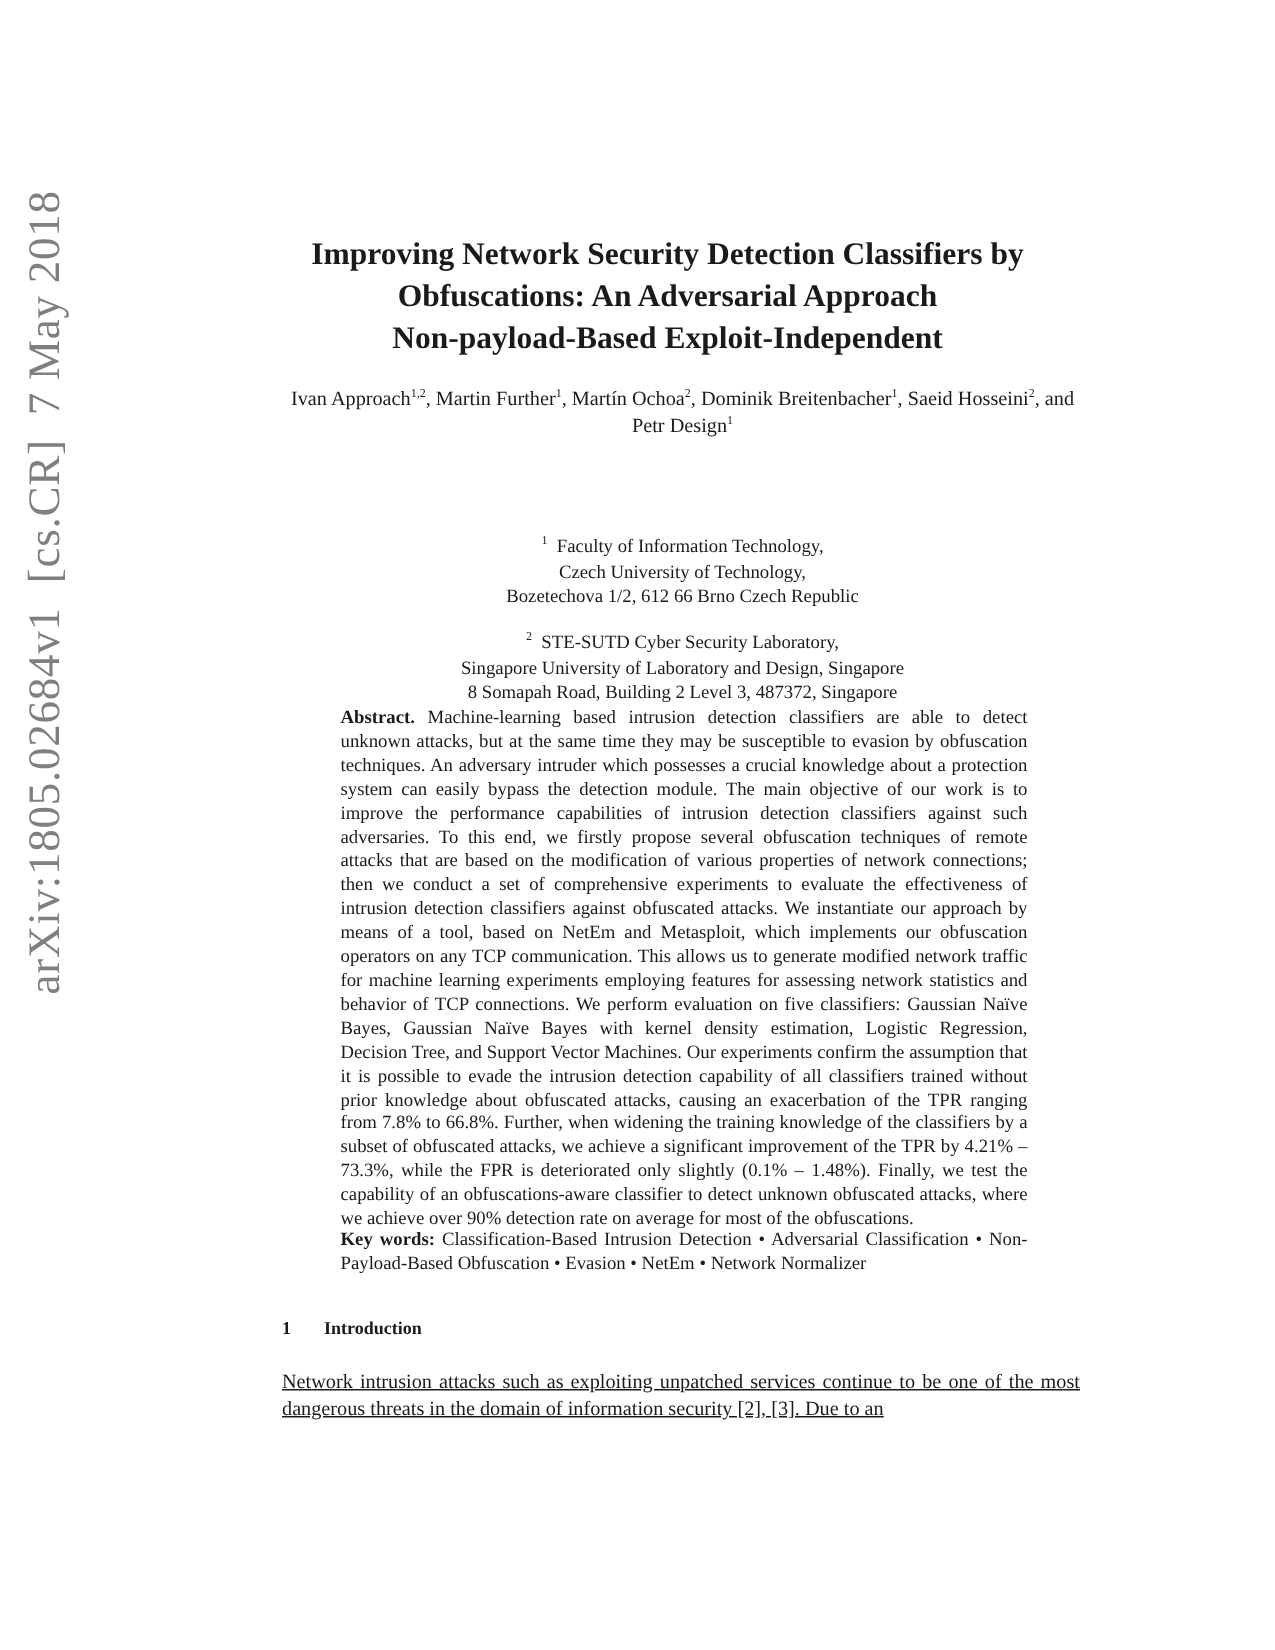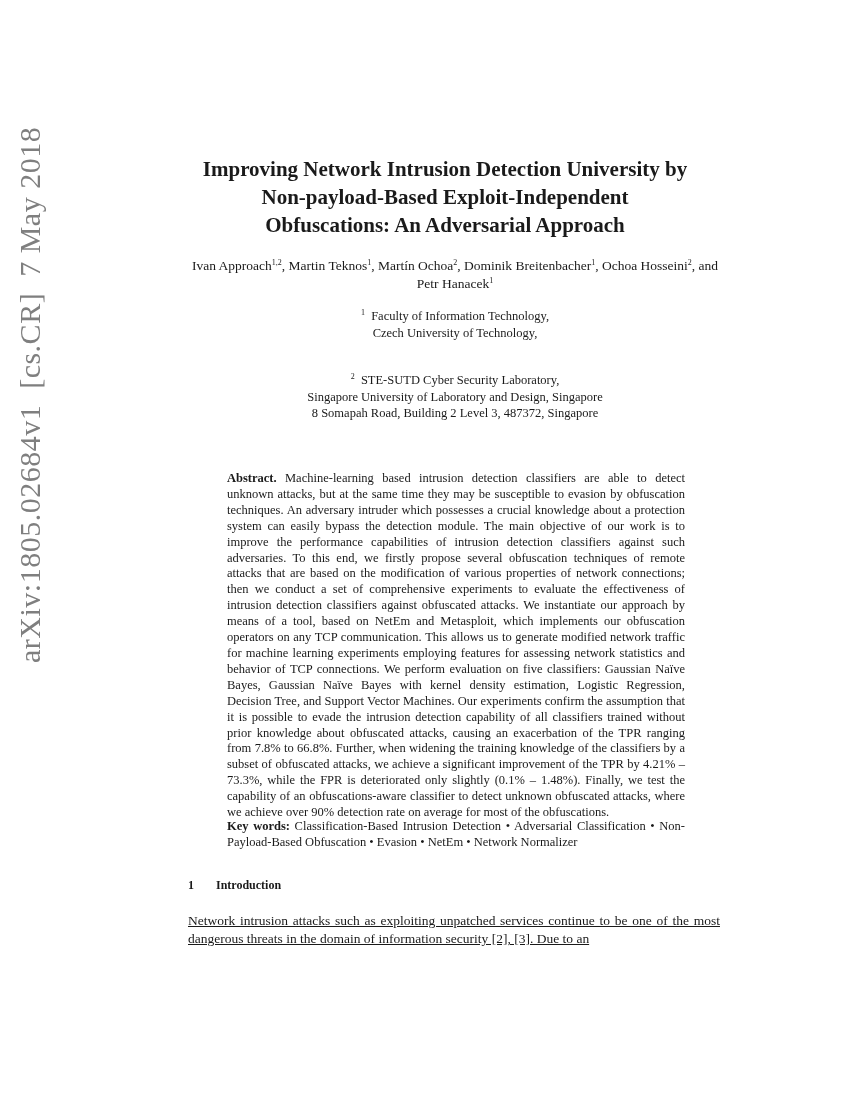--- a/index.html
+++ b/index.html
@@ -17,21 +17,21 @@
   .title {
     position: absolute; left: 150px; width: 590px; top: 155px;
     text-align: center; font-weight: bold; font-size: 21px; line-height: 28px;
   }
   .authors {
     position: absolute; left: 185px; width: 540px; top: 257px;
     text-align: center; font-size: 13.5px; line-height: 18px;
   }
   .affil {
     position: absolute; left: 185px; width: 540px;
-    text-align: center; font-size: 12.5px; line-height: 16.5px;
+    text-align: center; font-size: 12.5px; line-height: 16.5px; margin-top: 48px;
   }
   sup { font-size: 8px; vertical-align: super; line-height: 0; }
   .abstract {
     position: absolute; left: 227px; width: 458px; top: 446px;
     font-size: 12.5px; line-height: 15.9px; text-align: justify; margin-top: 25px;
   }
   .abstract b { font-weight: bold; }
   .keywords {
     position: absolute; left: 227px; width: 458px; top: 818px;
     font-size: 12.5px; line-height: 16px; text-align: justify;
@@ -46,37 +46,38 @@
   }
 </style>
 </head>
 <body>
 
 <div class="arxiv-stamp">
   <span>arXiv:1805.02684v1</span><span>[cs.CR]</span><span>7 May 2018</span>
 </div>
 
 <div class="title">
-  <div>Improving Network Intrusion Detection University by</div>
+  <div>Improving Network Security Detection Classifiers by</div>
+  <div>Obfuscations: An Adversarial Approach</div>
   <div>Non-payload-Based Exploit-Independent</div>
-  <div>Obfuscations: An Adversarial Approach</div>
 </div>
 
 <div class="authors">
   <span>Ivan Approach</span><sup>1,2</sup>,
-  <span>Martin Teknos</span><sup>1</sup>,
+  <span>Martin Further</span><sup>1</sup>,
   <span>Martín Ochoa</span><sup>2</sup>,
   <span>Dominik Breitenbacher</span><sup>1</sup>,
-  <span>Ochoa Hosseini</span><sup>2</sup>, and
-  <span>Petr Hanacek</span><sup>1</sup>
+  <span>Saeid Hosseini</span><sup>2</sup>, and
+  <span>Petr Design</span><sup>1</sup>
 </div>
 
 <div class="affil" style="top:308px;">
   <div><sup>1</sup>&nbsp; <span>Faculty of Information Technology,</span></div>
   <div>Czech University of Technology,</div>
+  <div>Bozetechova 1/2, 612 66 Brno Czech Republic</div>
 </div>
 
 <div class="affil" style="top:372px;">
   <div><sup>2</sup>&nbsp; <span>STE-SUTD Cyber Security Laboratory,</span></div>
   <div>Singapore University of Laboratory and Design, Singapore</div>
   <div>8 Somapah Road, Building 2 Level 3, 487372, Singapore</div>
 </div>
 
 <div class="abstract">
   <b>Abstract.</b>

